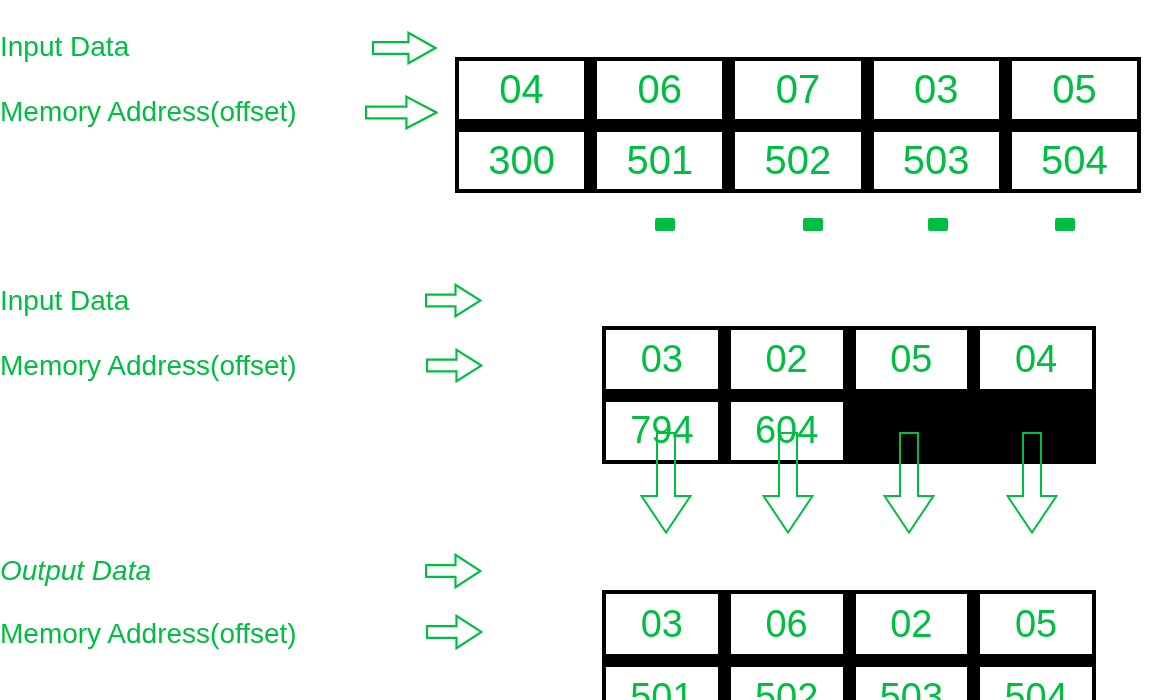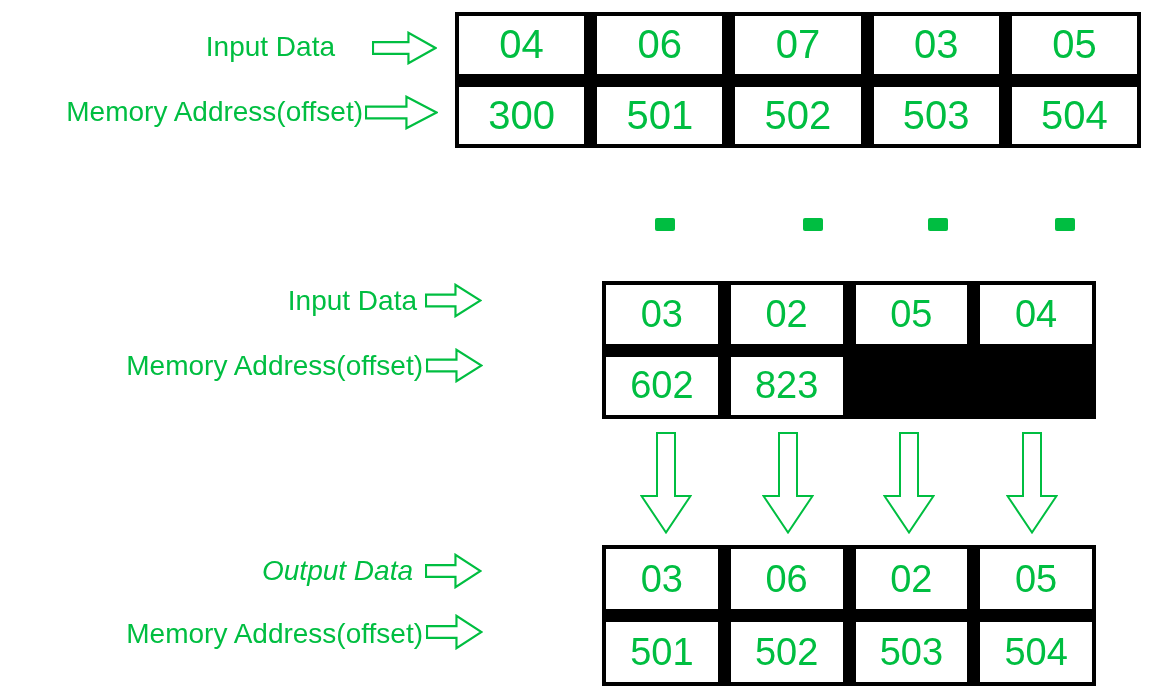--- a/index.html
+++ b/index.html
@@ -13,33 +13,34 @@
     width:1161px;height:700px;
     background:var(--bg);
     font-family:"Liberation Sans", sans-serif;
     overflow:hidden;
   }
   
   .lbl{
     position:absolute;
     color:var(--green);
     font-size:28px;
-    text-align:right;
+    text-align:left;
     white-space:nowrap;
     line-height:34px;
     height:34px;
   }
   
   .dtable{
     position:absolute;
     background:var(--black);
     display:grid;
     gap:13px;
     padding:4px;
     box-sizing:border-box;
+    margin-top:45px;
   }
   .dtable.cols5{grid-template-columns:repeat(5,1fr);grid-template-rows:1fr 1fr;}
   .dtable.cols4{grid-template-columns:repeat(4,1fr);grid-template-rows:1fr 1fr;}
   .cell{
     background:var(--bg);
     display:flex;align-items:center;justify-content:center;
     color:var(--green);
   }
   .t1 .cell{font-size:40px;}
   .t23 .cell{font-size:38px;}
@@ -98,22 +99,22 @@
 
   <svg class="rarrow" style="left:426px;top:348px;" width="57" height="35" viewBox="0 0 58 35">
     <path d="M1 11.5 H31 V1.5 L56.5 17.5 L31 33.5 V23.5 H1 Z" fill="none" stroke="#00BE41" stroke-width="2.2" stroke-linejoin="miter"></path>
   </svg>
 
   <div class="dtable cols4 t23" style="left:602px;top:281px;width:494px;height:138px;">
     <div class="cell">03</div>
     <div class="cell">02</div>
     <div class="cell">05</div>
     <div class="cell">04</div>
-    <div class="cell">602</div>
-    <div class="cell">823</div>
+    <div class="cell">794</div>
+    <div class="cell">604</div>
   </div>
 
   <svg class="darrow" style="left:640px;top:432px;" width="52" height="102" viewBox="0 0 52 102">
     <path d="M17 1 H35 V64 H50.5 L26 100.5 L1.5 64 H17 Z" fill="none" stroke="#00BE41" stroke-width="2" stroke-linejoin="miter"></path>
   </svg>
   <svg class="darrow" style="left:762px;top:432px;" width="52" height="102" viewBox="0 0 52 102">
     <path d="M17 1 H35 V64 H50.5 L26 100.5 L1.5 64 H17 Z" fill="none" stroke="#00BE41" stroke-width="2" stroke-linejoin="miter"></path>
   </svg>
   <svg class="darrow" style="left:883px;top:432px;" width="52" height="102" viewBox="0 0 52 102">
     <path d="M17 1 H35 V64 H50.5 L26 100.5 L1.5 64 H17 Z" fill="none" stroke="#00BE41" stroke-width="2" stroke-linejoin="miter"></path>

